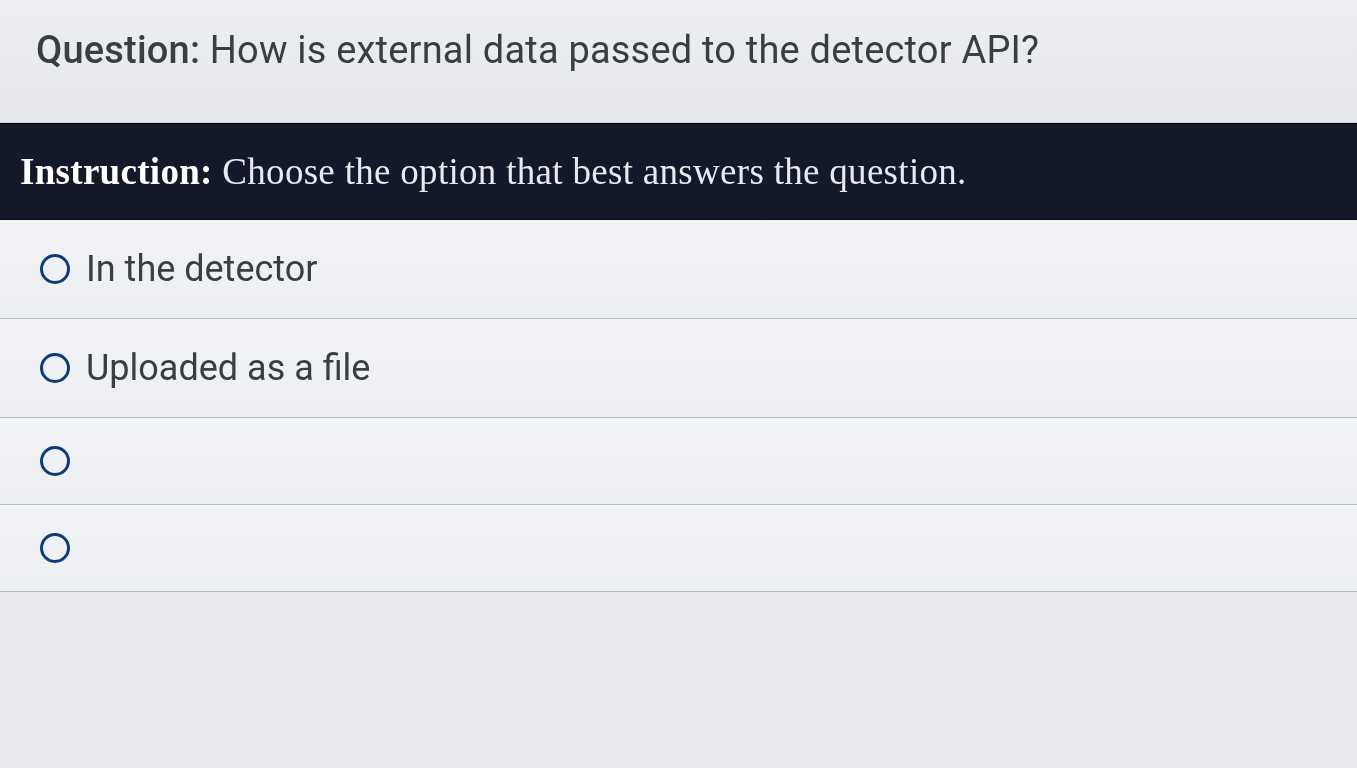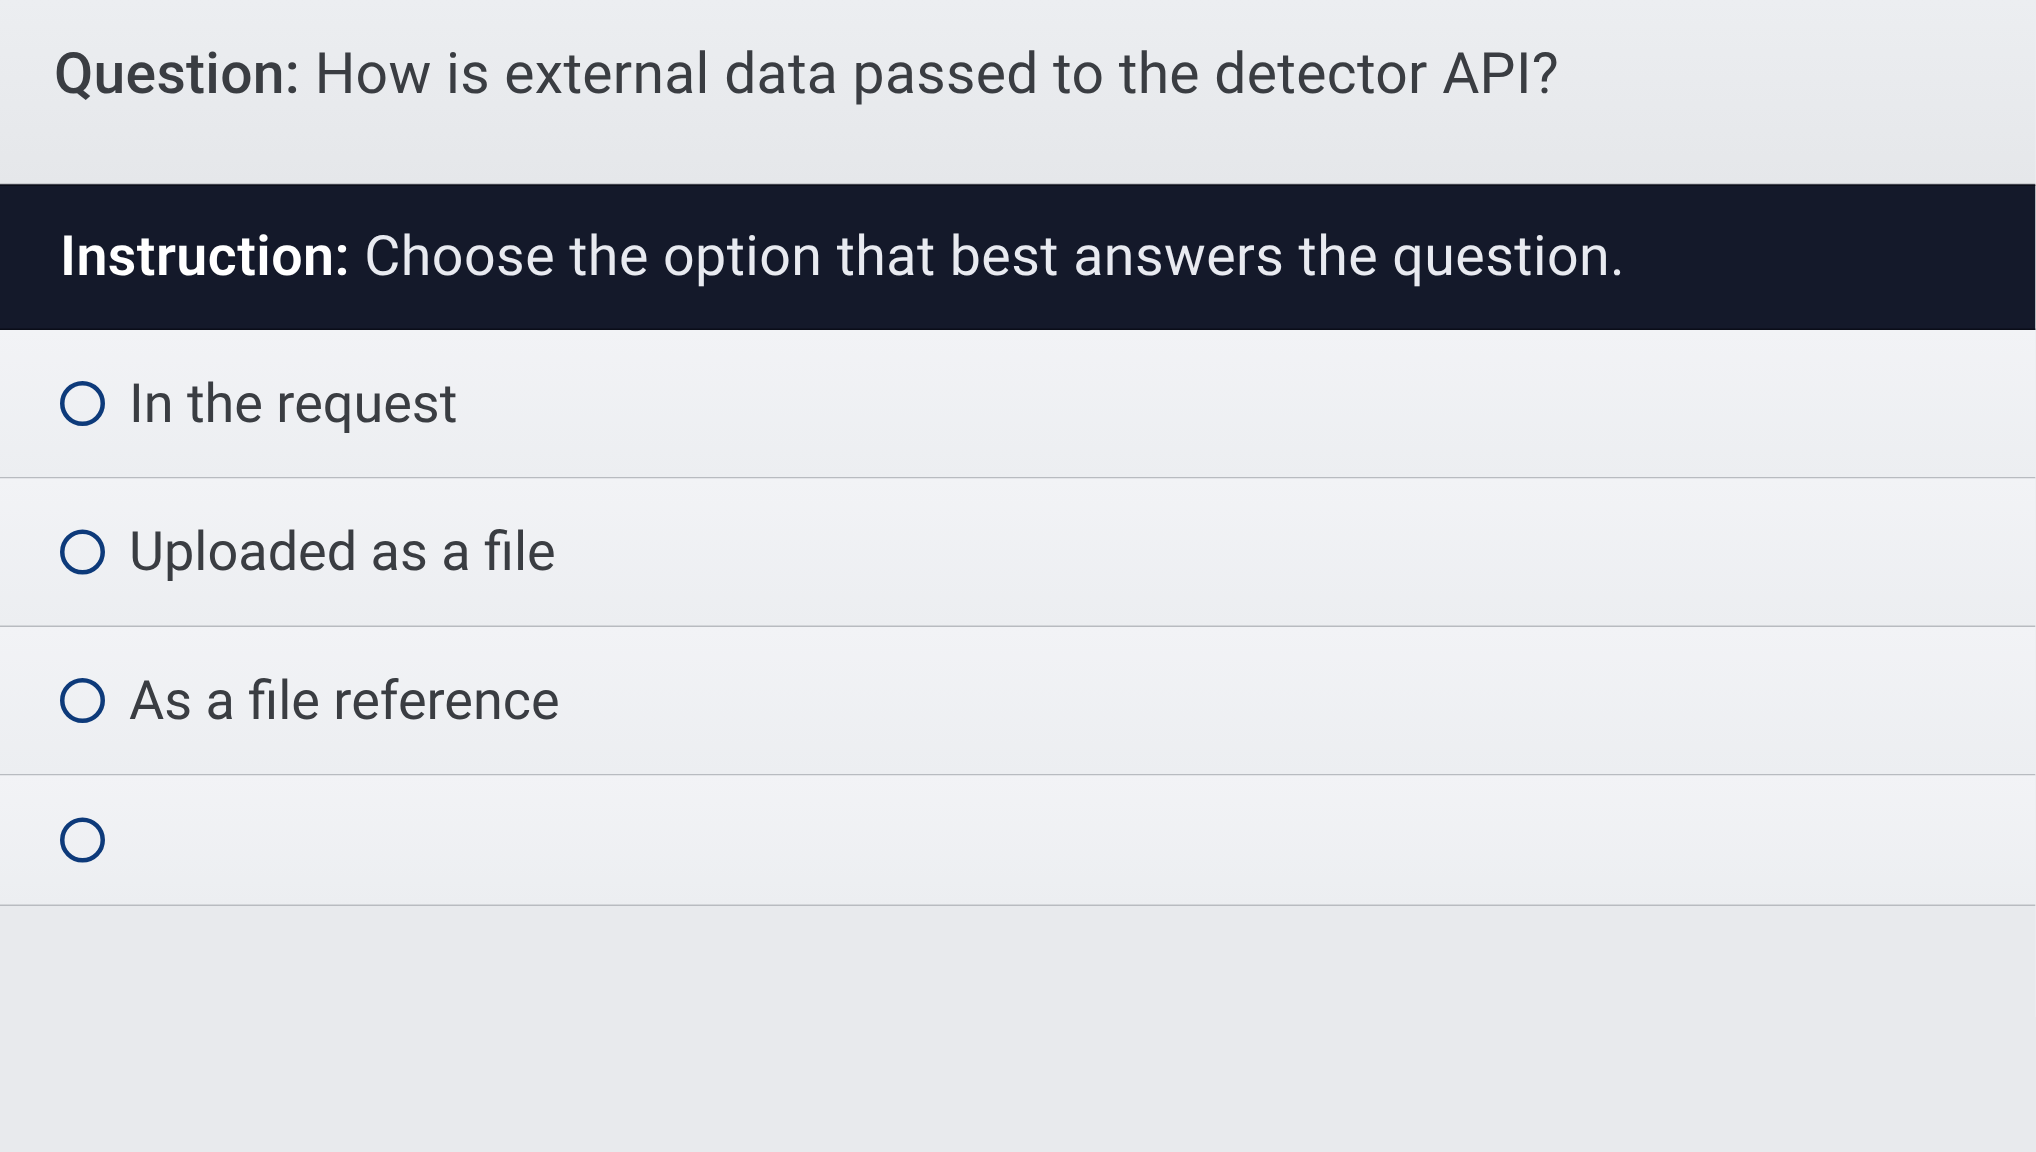--- a/index.html
+++ b/index.html
@@ -24,23 +24,24 @@
       color: #3a3d42;
       font-weight: 400;
       letter-spacing: 0.2px;
     }
     .question-label {
       font-weight: 500;
       color: #3a3d42;
     }
     .instruction-bar {
       background: #14192a;
-      padding: 26px 40px;
+      padding: 26px 20px;
       border-top: 1px solid #0a0d18;
       border-bottom: 1px solid #0a0d18;
+      font-family: Liberation Serif, serif;
     }
     .instruction-text {
       font-size: 37px;
       color: #e8eaf0;
       font-weight: 400;
       letter-spacing: 0.3px;
     }
     .instruction-label {
       font-weight: 600;
       color: #ffffff;
@@ -84,26 +85,25 @@
 <div class="instruction-bar">
   <div class="instruction-text">
     <span class="instruction-label">Instruction:</span>
     <span>Choose the option that best answers the question.</span>
   </div>
 </div>
 
 <div class="options-container">
   <div class="option-row">
     <div class="radio-circle"></div>
-    <div class="option-label">In the request</div>
+    <div class="option-label">In the detector</div>
   </div>
   <div class="option-row">
     <div class="radio-circle"></div>
     <div class="option-label">Uploaded as a file</div>
   </div>
   <div class="option-row">
     <div class="radio-circle"></div>
-    <div class="option-label">As a file reference</div>
   </div>
   <div class="option-row">
     <div class="radio-circle"></div>
   </div>
 </div>
 
 </body></html>

